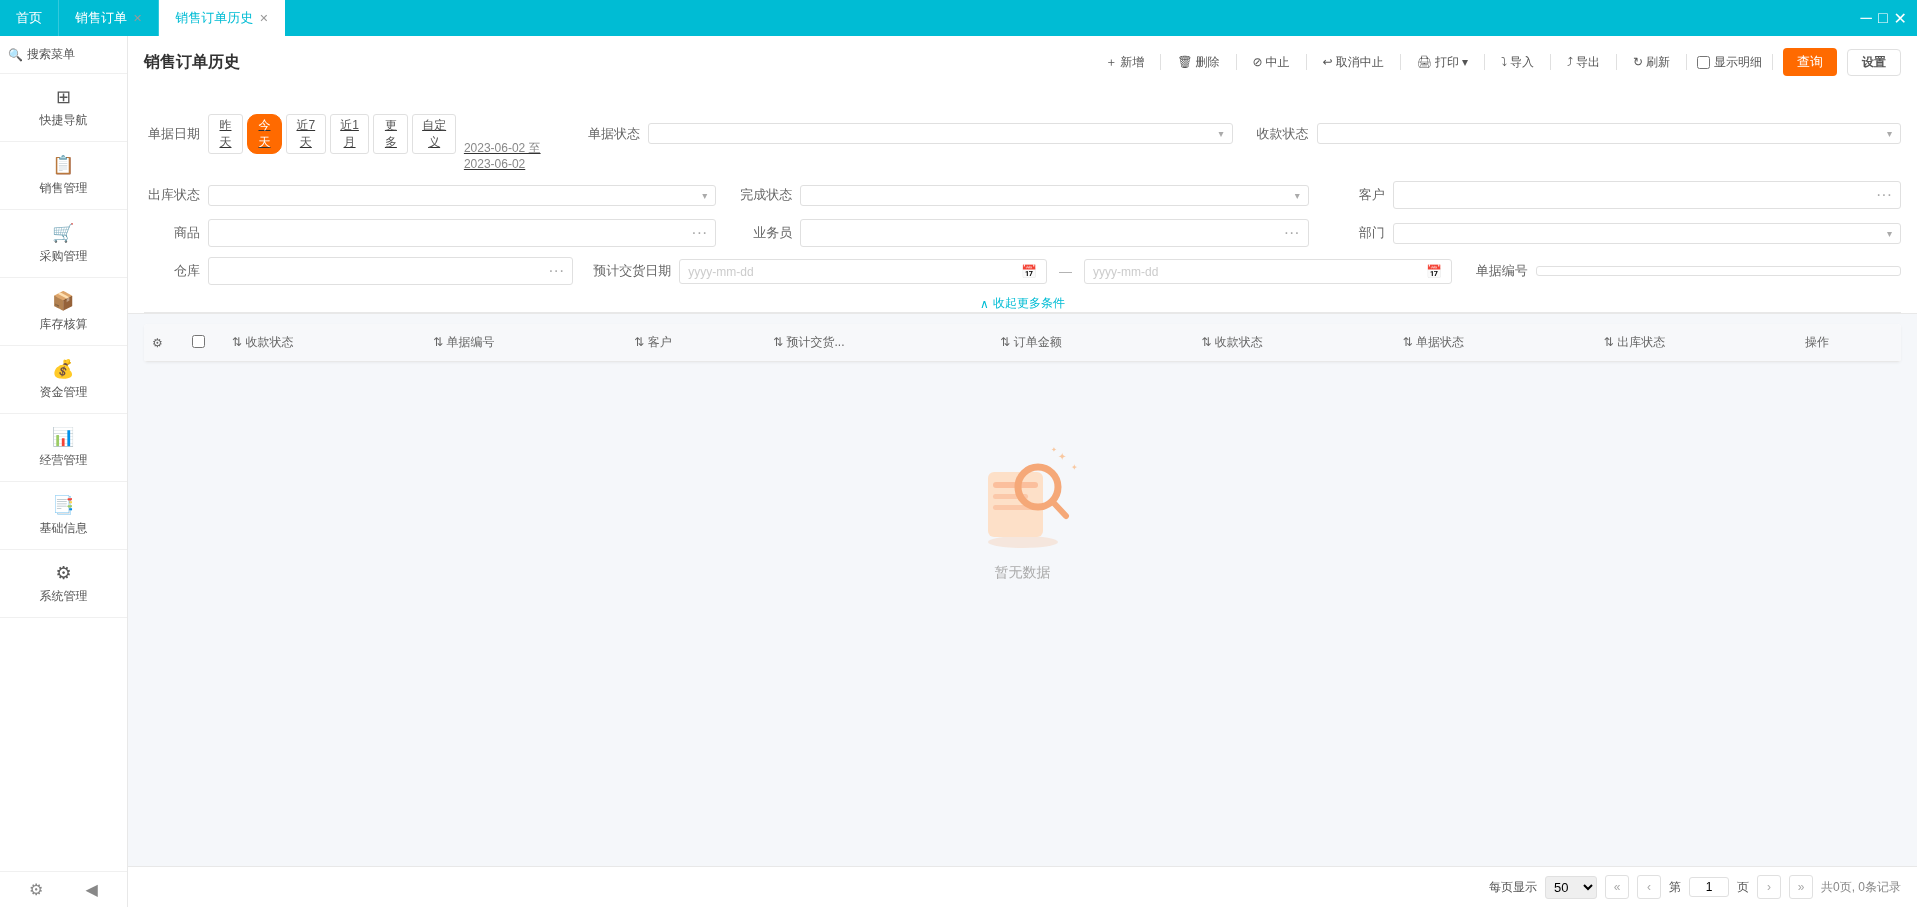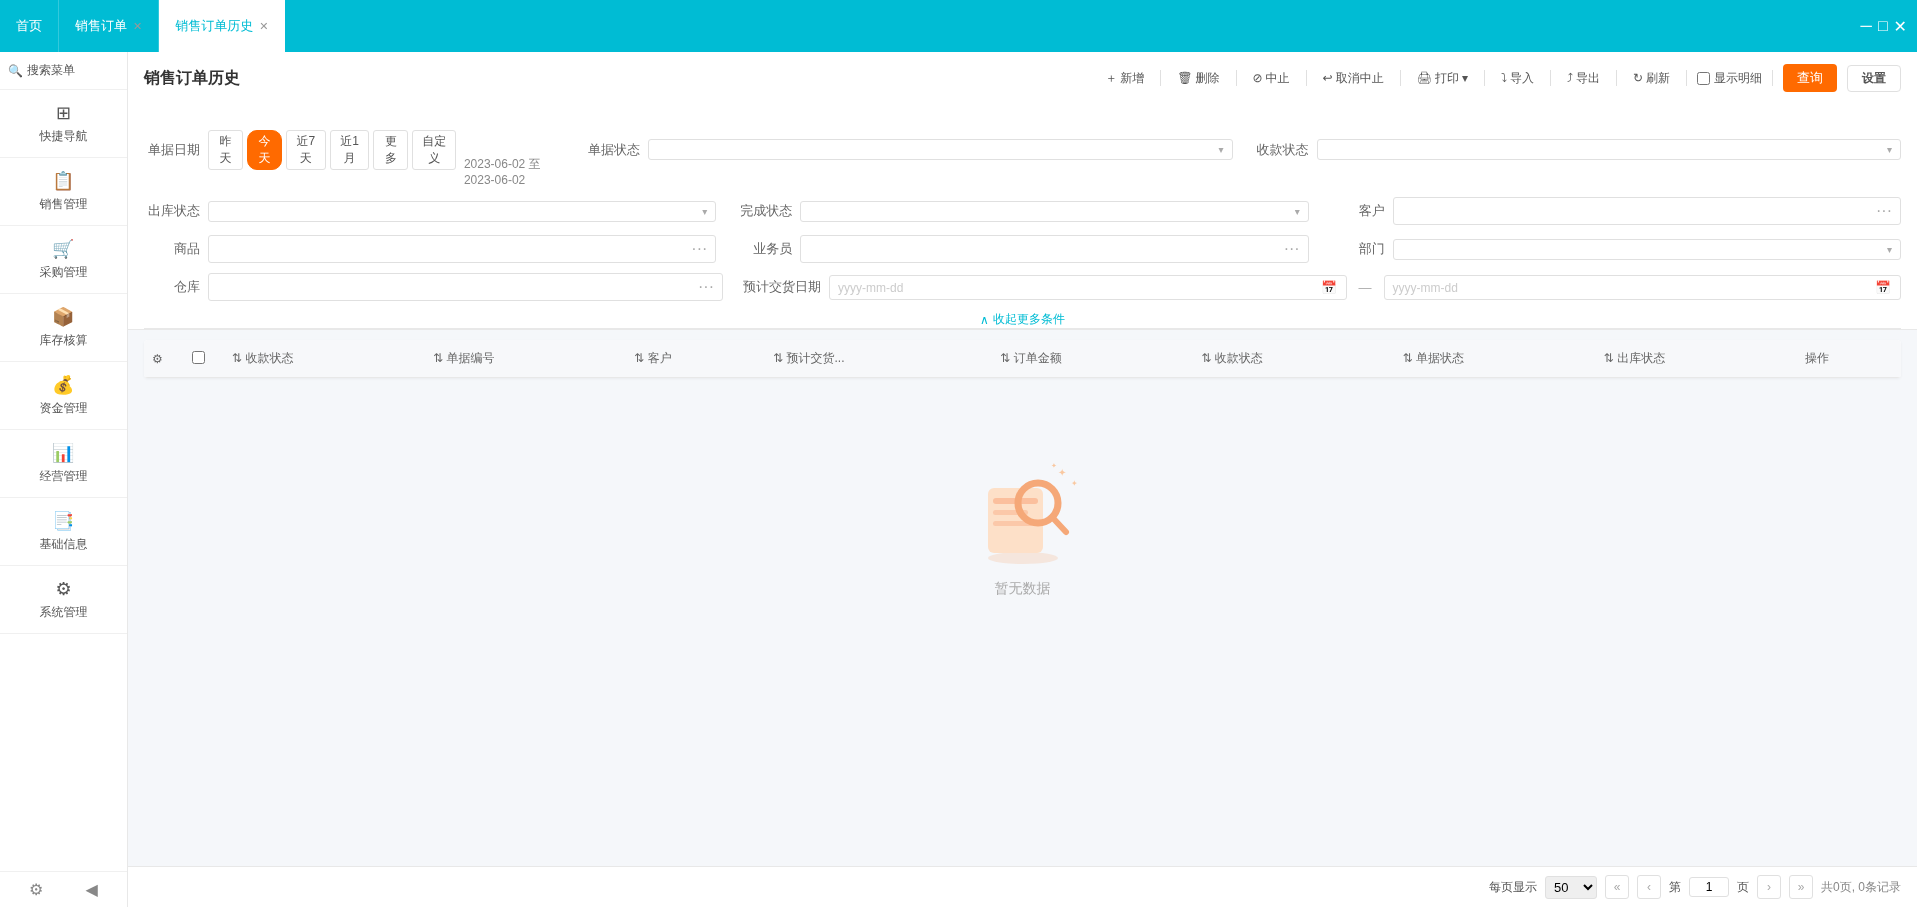--- a/index.html
+++ b/index.html
@@ -1,19 +1,19 @@
 <!DOCTYPE html>
 <html><head>
   <meta charset="utf-8">
   <style>
     * { box-sizing: border-box; margin: 0; padding: 0; }
     body { font-family: 'Microsoft YaHei', Arial, sans-serif; font-size: 13px; background: #f5f5f5; color: #333; display: flex; flex-direction: column; height: 100vh; overflow: hidden; }
 
     
-    .top-bar { background: #00bcd4; height: 52px; display: flex; align-items: center; padding: 0 0 0 0; flex-shrink: 0; }
+    .top-bar { background: #00bcd4; height: 36px; display: flex; align-items: center; padding: 0 0 0 0; flex-shrink: 0; }
     .top-bar-tabs { display: flex; align-items: stretch; height: 100%; flex: 1; }
     .tab-item { display: flex; align-items: center; padding: 0 16px; color: #fff; font-size: 13px; cursor: pointer; position: relative; gap: 6px; border-right: 1px solid rgba(255,255,255,0.2); }
     .tab-item.active { background: #fff; color: #00bcd4; }
     .tab-item .tab-close { font-size: 11px; color: #999; cursor: pointer; }
     .tab-item.active .tab-close { color: #999; }
     .top-bar-actions { display: flex; align-items: center; padding: 0 10px; gap: 6px; }
     .top-bar-actions span { color: #fff; font-size: 16px; cursor: pointer; }
 
     
     .main-layout { display: flex; flex: 1; overflow: hidden; }
@@ -38,21 +38,21 @@
     .toolbar-btn.primary { background: #ff6a00; color: #fff; border-radius: 4px; padding: 5px 14px; font-size: 13px; }
     .toolbar-divider { width: 1px; height: 16px; background: #e0e0e0; }
     .display-toggle { display: flex; align-items: center; gap: 4px; font-size: 12px; color: #555; cursor: pointer; }
     .display-toggle input[type=checkbox] { cursor: pointer; }
 
     
     .filter-area { padding: 10px 16px; background: #fff; border-bottom: 1px solid #e8e8e8; flex-shrink: 0; }
     .filter-row { display: flex; align-items: center; gap: 0; margin-bottom: 10px; flex-wrap: nowrap; }
     .filter-item { display: flex; align-items: center; gap: 8px; flex: 1; min-width: 0; }
     .filter-label { color: #666; font-size: 13px; white-space: nowrap; min-width: 56px; text-align: right; }
-    .date-filter { display: flex; align-items: center; gap: 4px; }
+    .date-filter { display: flex; align-items: center; gap: 4px; text-decoration: underline; }
     .date-btn { padding: 2px 8px; border-radius: 3px; font-size: 12px; cursor: pointer; border: 1px solid #e0e0e0; background: #fff; color: #555; }
     .date-btn.active { background: #ff6a00; color: #fff; border-color: #ff6a00; border-radius: 10px; }
     .date-range { font-size: 12px; color: #888; margin-left: 4px; margin-top: 44px; }
     .filter-select { display: flex; align-items: center; border: 1px solid #e0e0e0; border-radius: 3px; padding: 4px 8px; background: #fff; cursor: pointer; gap: 4px; flex: 1; }
     .filter-select .placeholder { color: #bbb; font-size: 12px; flex: 1; }
     .filter-select .arrow { color: #aaa; font-size: 10px; }
     .filter-input-dots { color: #aaa; font-size: 16px; cursor: pointer; margin-left: 4px; }
     .filter-date-input { display: flex; align-items: flex-end; border: 1px solid #e0e0e0; border-radius: 3px; padding: 4px 8px; background: #fff; cursor: pointer; gap: 4px; flex: 1; }
     .filter-date-input .placeholder { color: #ccc; font-size: 12px; flex: 1; }
     .filter-date-input .cal-icon { color: #aaa; font-size: 13px; }
@@ -301,20 +301,26 @@
             <div class="filter-date-input" style="flex:1;">
               <span class="placeholder">yyyy-mm-dd</span>
               <span class="cal-icon">📅</span>
             </div>
             <span class="filter-date-separator">—</span>
             <div class="filter-date-input" style="flex:1;">
               <span class="placeholder">yyyy-mm-dd</span>
               <span class="cal-icon">📅</span>
             </div>
           </div>
+          <div class="filter-item" style="flex:1;">
+            <span class="filter-label">单据编号</span>
+            <div class="filter-select" style="flex:1;">
+              <span class="placeholder"></span>
+            </div>
+          </div>
         </div>
 
         <div class="collapse-bar">
           <span>∧</span>
           <span>收起更多条件</span>
         </div>
       </div>
     </div>
 
     <div class="table-area">

